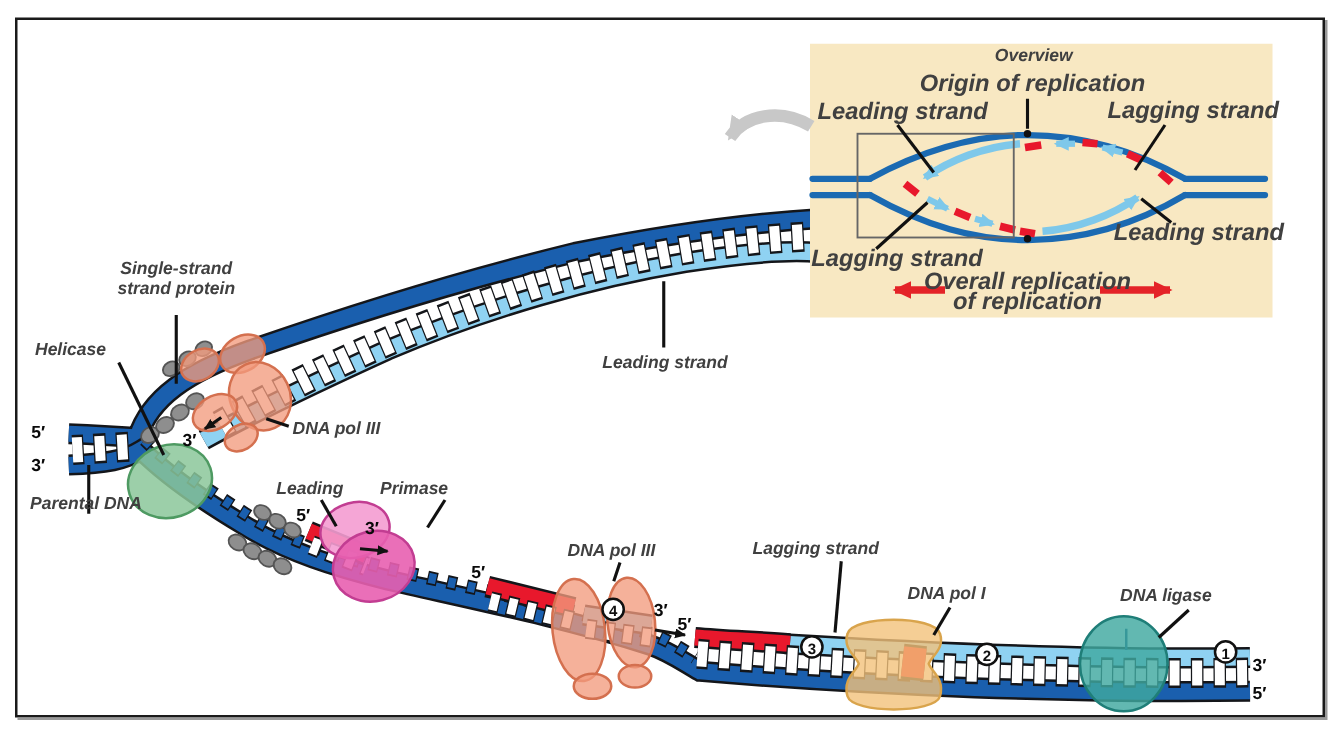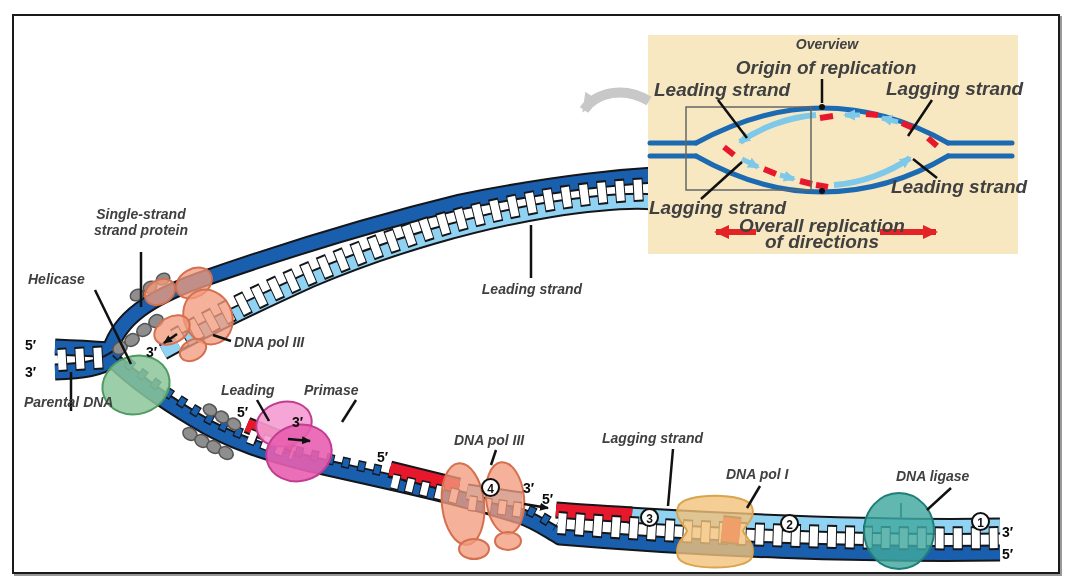--- a/index.html
+++ b/index.html
@@ -259,15 +259,15 @@
   <div class="stepnum" style="left:481px;top:478px;">4</div>
 
   <div class="lbl inset center" style="left:827px;top:36px;font-size:14px;">Overview</div>
   <div class="lbl inset center" style="left:826px;top:60px;">Origin of replication</div>
   <div class="lbl inset" style="left:654px;top:82px;">Leading strand</div>
   <div class="lbl inset" style="left:886px;top:81px;">Lagging strand</div>
   <div class="lbl inset" style="left:649px;top:200px;">Lagging strand</div>
   <div class="lbl inset" style="left:891px;top:179px;">Leading strand</div>
   <div class="lbl inset center" style="left:822px;top:218px;">
     <div>Overall replication</div>
-    <div>of directions</div>
+    <div>of replication</div>
   </div>
 </div>
 
 </body></html>

